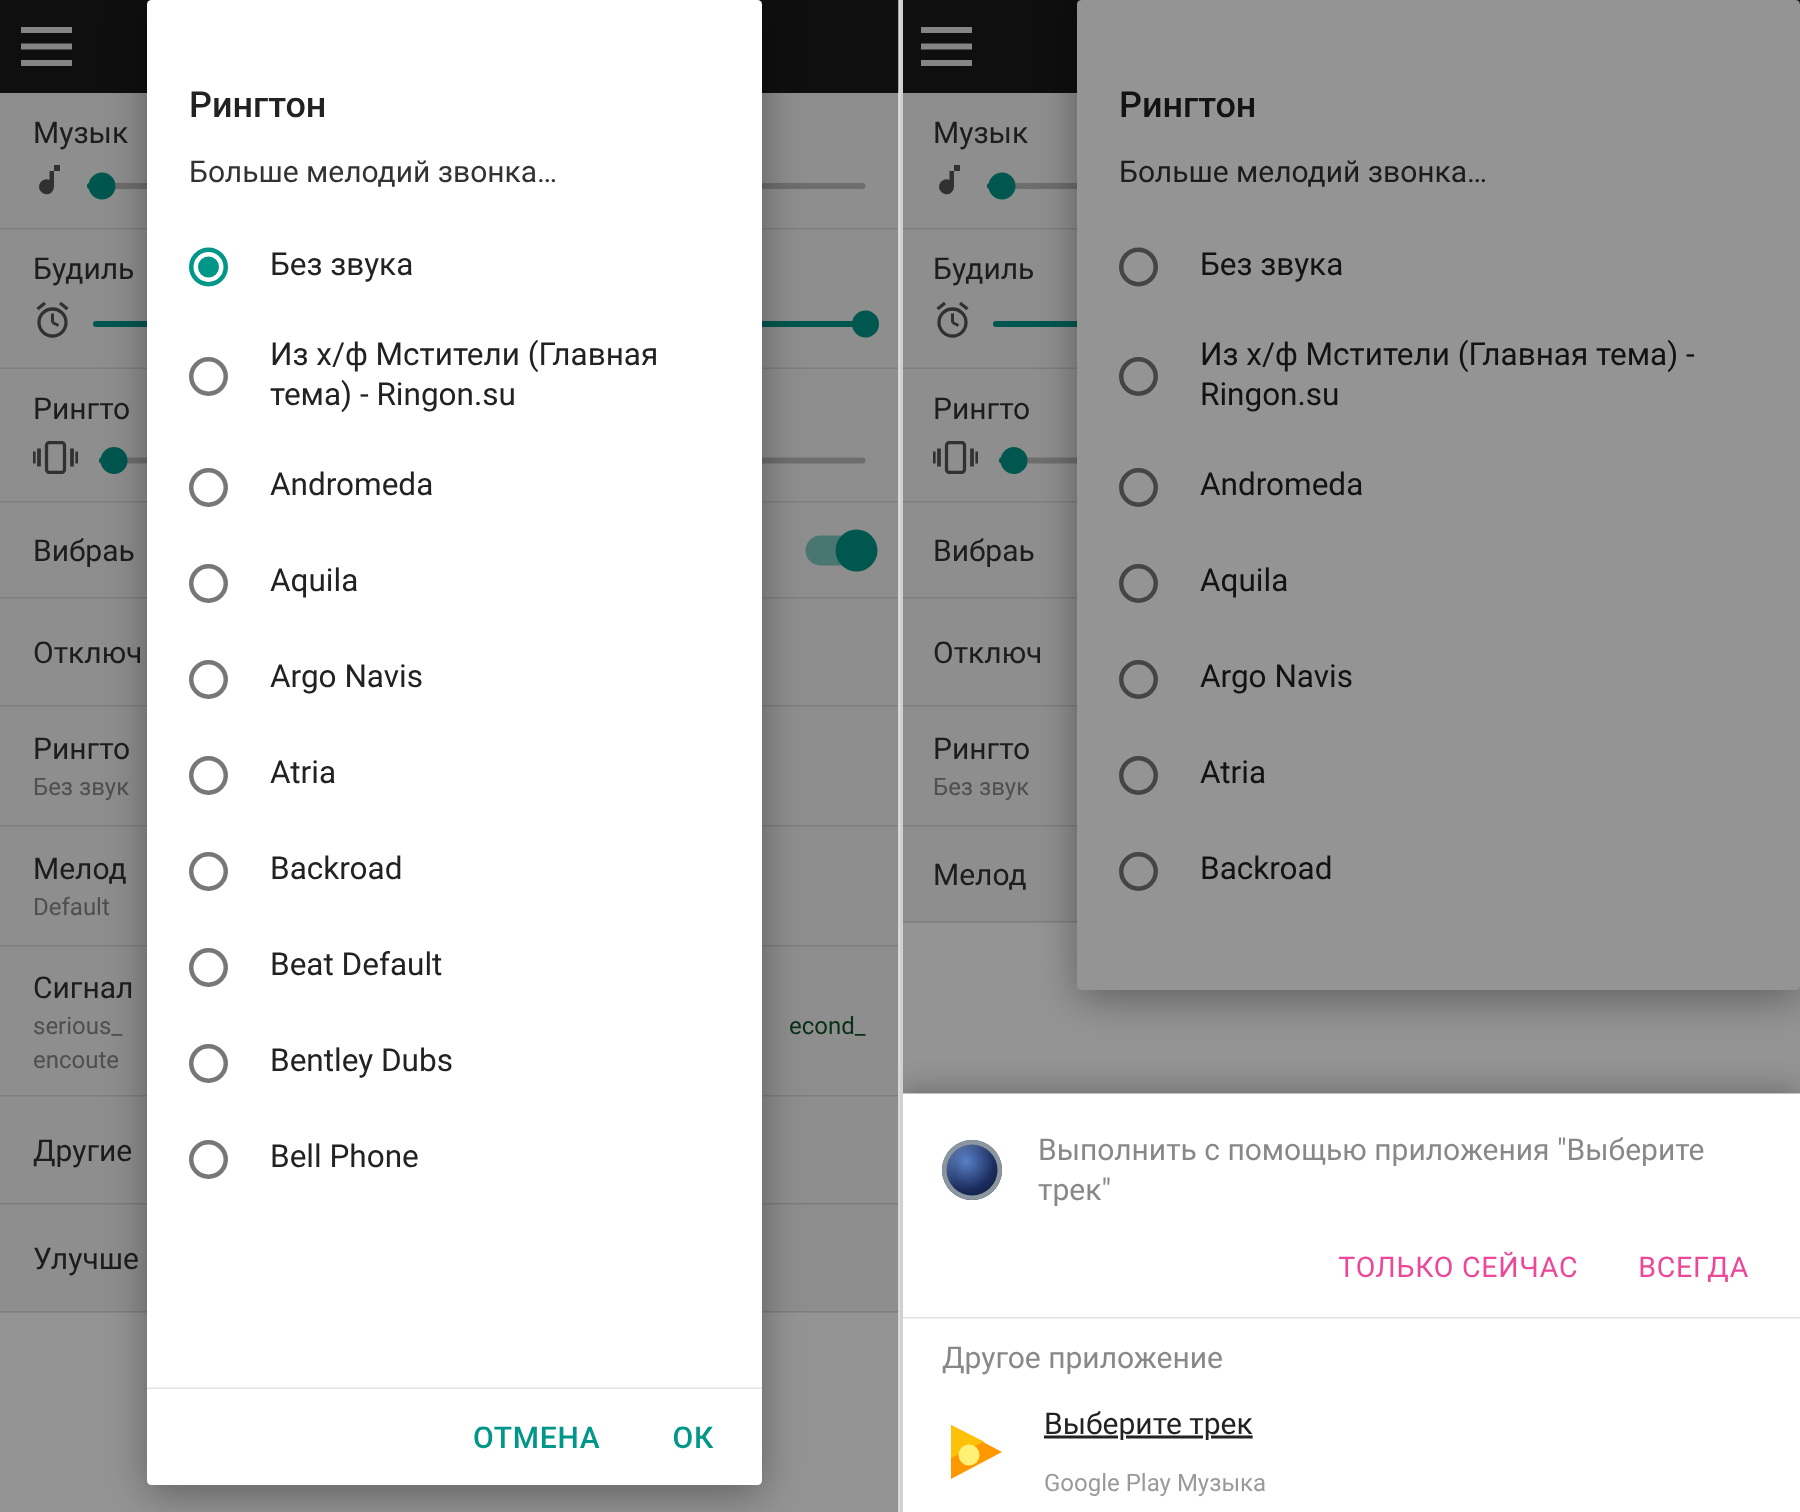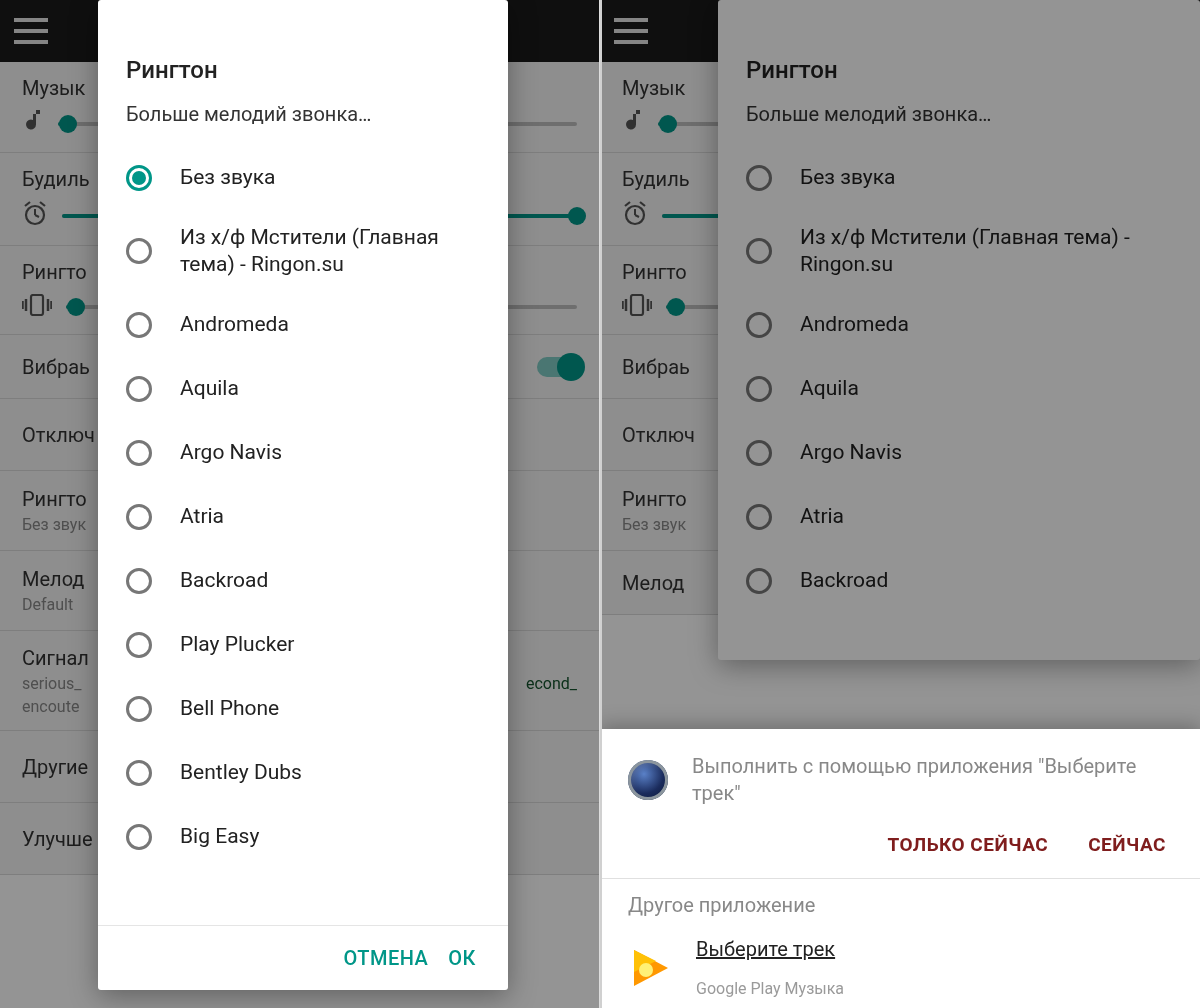--- a/index.html
+++ b/index.html
@@ -174,21 +174,21 @@
     line-height: 1.3;
   }
   .dialog-actions {
     position: absolute;
     bottom: 0;
     left: 0;
     right: 0;
     border-top: 1px solid #e5e5e5;
     display: flex;
     justify-content: flex-end;
-    gap: 20px;
+    gap: 48px;
     padding: 20px 32px;
   }
   .dialog-btn {
     font-size: 20px;
     font-weight: 500;
     color: #009688;
     letter-spacing: 0.5px;
     cursor: pointer;
   }
 
@@ -223,22 +223,22 @@
     line-height: 1.35;
   }
   .chooser-actions {
     display: flex;
     justify-content: flex-end;
     gap: 40px;
     padding: 20px 34px 22px 0;
   }
   .chooser-btn {
     font-size: 19px;
-    font-weight: 700;
-    color: #7f1d1d;
+    font-weight: 400;
+    color: #ec4899;
     letter-spacing: 0.5px;
     cursor: pointer;
   }
   .chooser-divider {
     height: 1px;
     background: #e0e0e0;
     margin: 0 0 14px 0;
   }
   .chooser-alt-label {
     font-size: 20px;
@@ -408,33 +408,29 @@
           <div class="radio-item">
             <div class="radio"></div>
             <div class="radio-label">Atria</div>
           </div>
           <div class="radio-item">
             <div class="radio"></div>
             <div class="radio-label">Backroad</div>
           </div>
           <div class="radio-item">
             <div class="radio"></div>
-            <div class="radio-label">Play Plucker</div>
+            <div class="radio-label">Beat Default</div>
+          </div>
+          <div class="radio-item">
+            <div class="radio"></div>
+            <div class="radio-label">Bentley Dubs</div>
           </div>
           <div class="radio-item">
             <div class="radio"></div>
             <div class="radio-label">Bell Phone</div>
-          </div>
-          <div class="radio-item">
-            <div class="radio"></div>
-            <div class="radio-label">Bentley Dubs</div>
-          </div>
-          <div class="radio-item">
-            <div class="radio"></div>
-            <div class="radio-label">Big Easy</div>
           </div>
         </div>
       <div class="dialog-actions">
         <span class="dialog-btn">ОТМЕНА</span>
         <span class="dialog-btn">ОК</span>
       </div>
     </div>
   </div>
 
   <div class="screen right">
@@ -548,21 +544,21 @@
     </div>
     <div class="scrim-full"></div>
 
     <div class="chooser">
       <div class="chooser-head">
         <div class="lens-icon"></div>
         <div class="chooser-title">Выполнить с помощью приложения "Выберите трек"</div>
       </div>
       <div class="chooser-actions">
         <span class="chooser-btn">ТОЛЬКО СЕЙЧАС</span>
-        <span class="chooser-btn">СЕЙЧАС</span>
+        <span class="chooser-btn">ВСЕГДА</span>
       </div>
       <div class="chooser-divider"></div>
       <div class="chooser-alt-label">Другое приложение</div>
       <div class="chooser-app">
         <div class="app-icon">
           <svg width="44" height="44" viewBox="0 0 44 44">
               <polygon points="6,4 40,22 6,40" fill="#ff9800"></polygon>
               <polygon points="6,4 28,15 6,26" fill="#ffc107"></polygon>
               <circle cx="18" cy="24" r="7" fill="#fff176"></circle>
               <path d="M18 24 a7 7 0 0 1 0-14" fill="none"></path>

